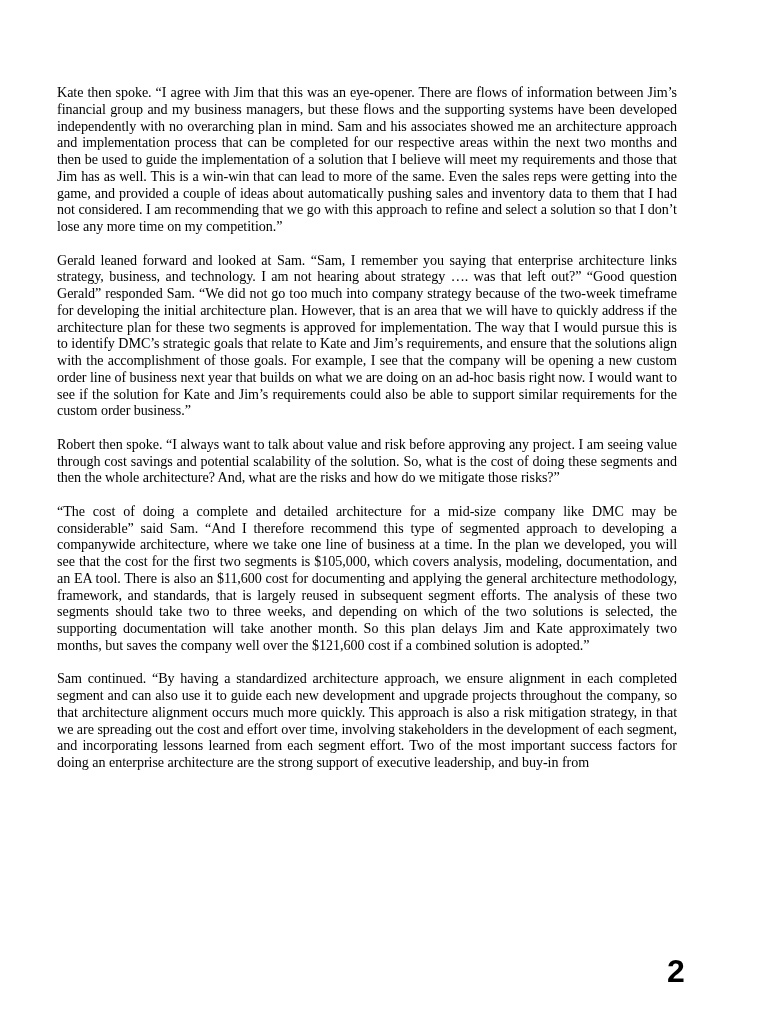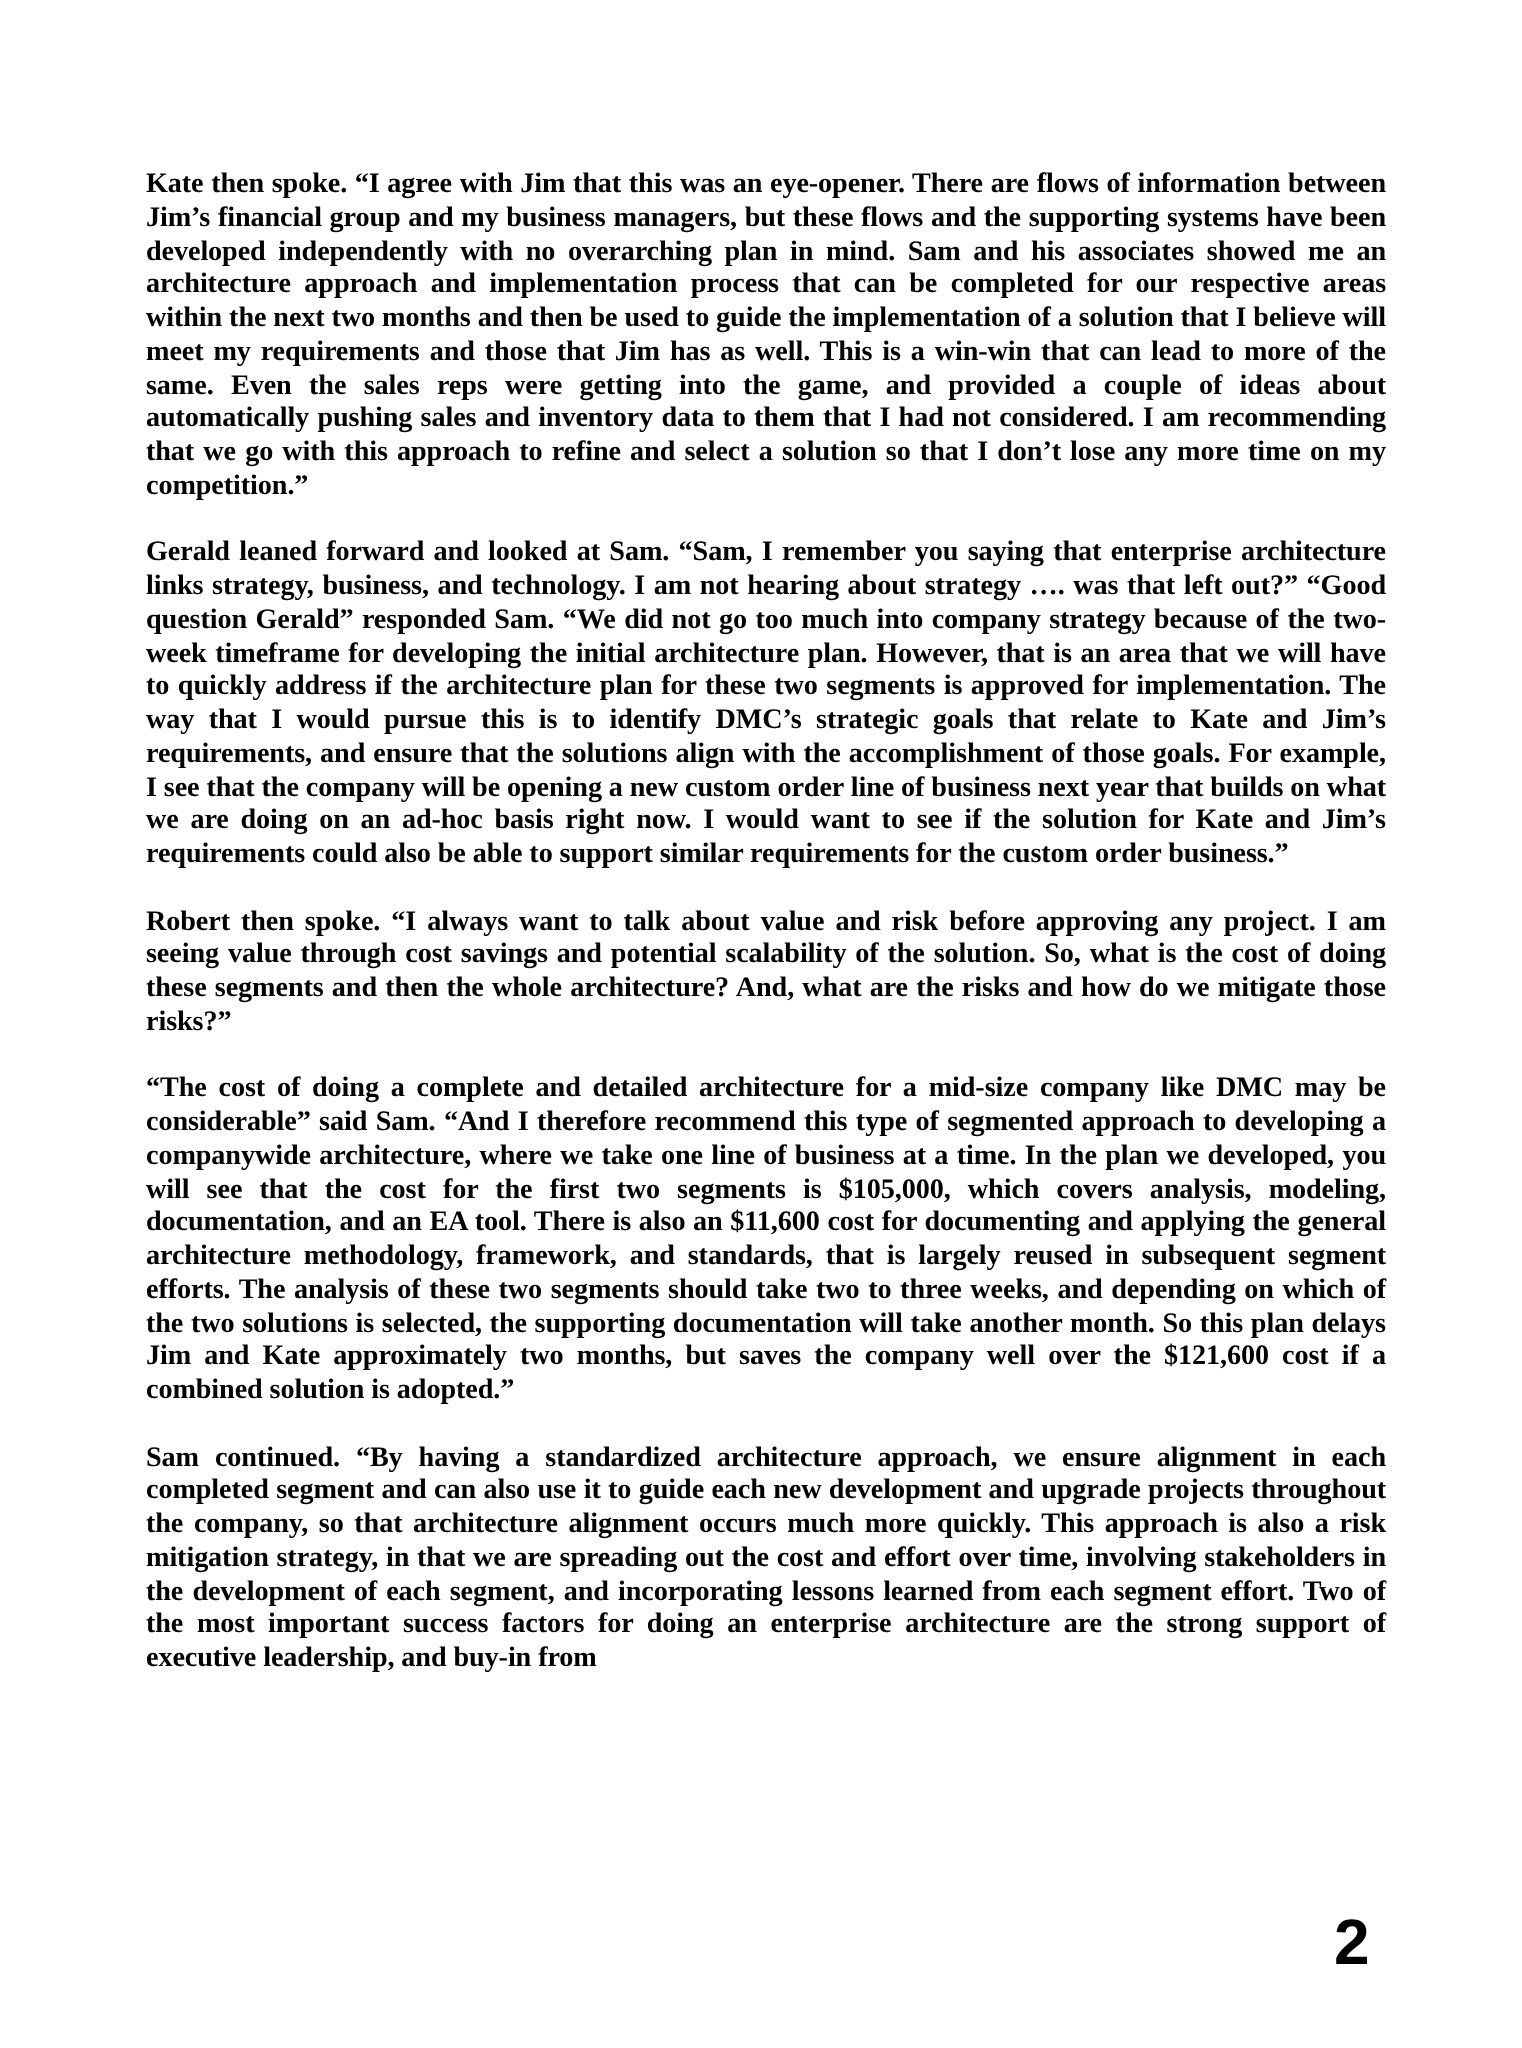--- a/index.html
+++ b/index.html
@@ -8,24 +8,23 @@
       background: #ffffff;
     }
     body {
       width: 761px;
       height: 1024px;
       position: relative;
       overflow: hidden;
     }
     .page {
       position: absolute;
-      left: 73px;
+      left: 57px;
       top: 84px;
       width: 620px;
-      font-weight: bold;
     }
     .para {
       font-family: "Liberation Serif", serif;
       font-size: 14.1px;
       line-height: 16.75px;
       color: #000000;
       text-align: justify;
       margin: 0 0 16.75px 0;
       letter-spacing: -0.05px;
     }

